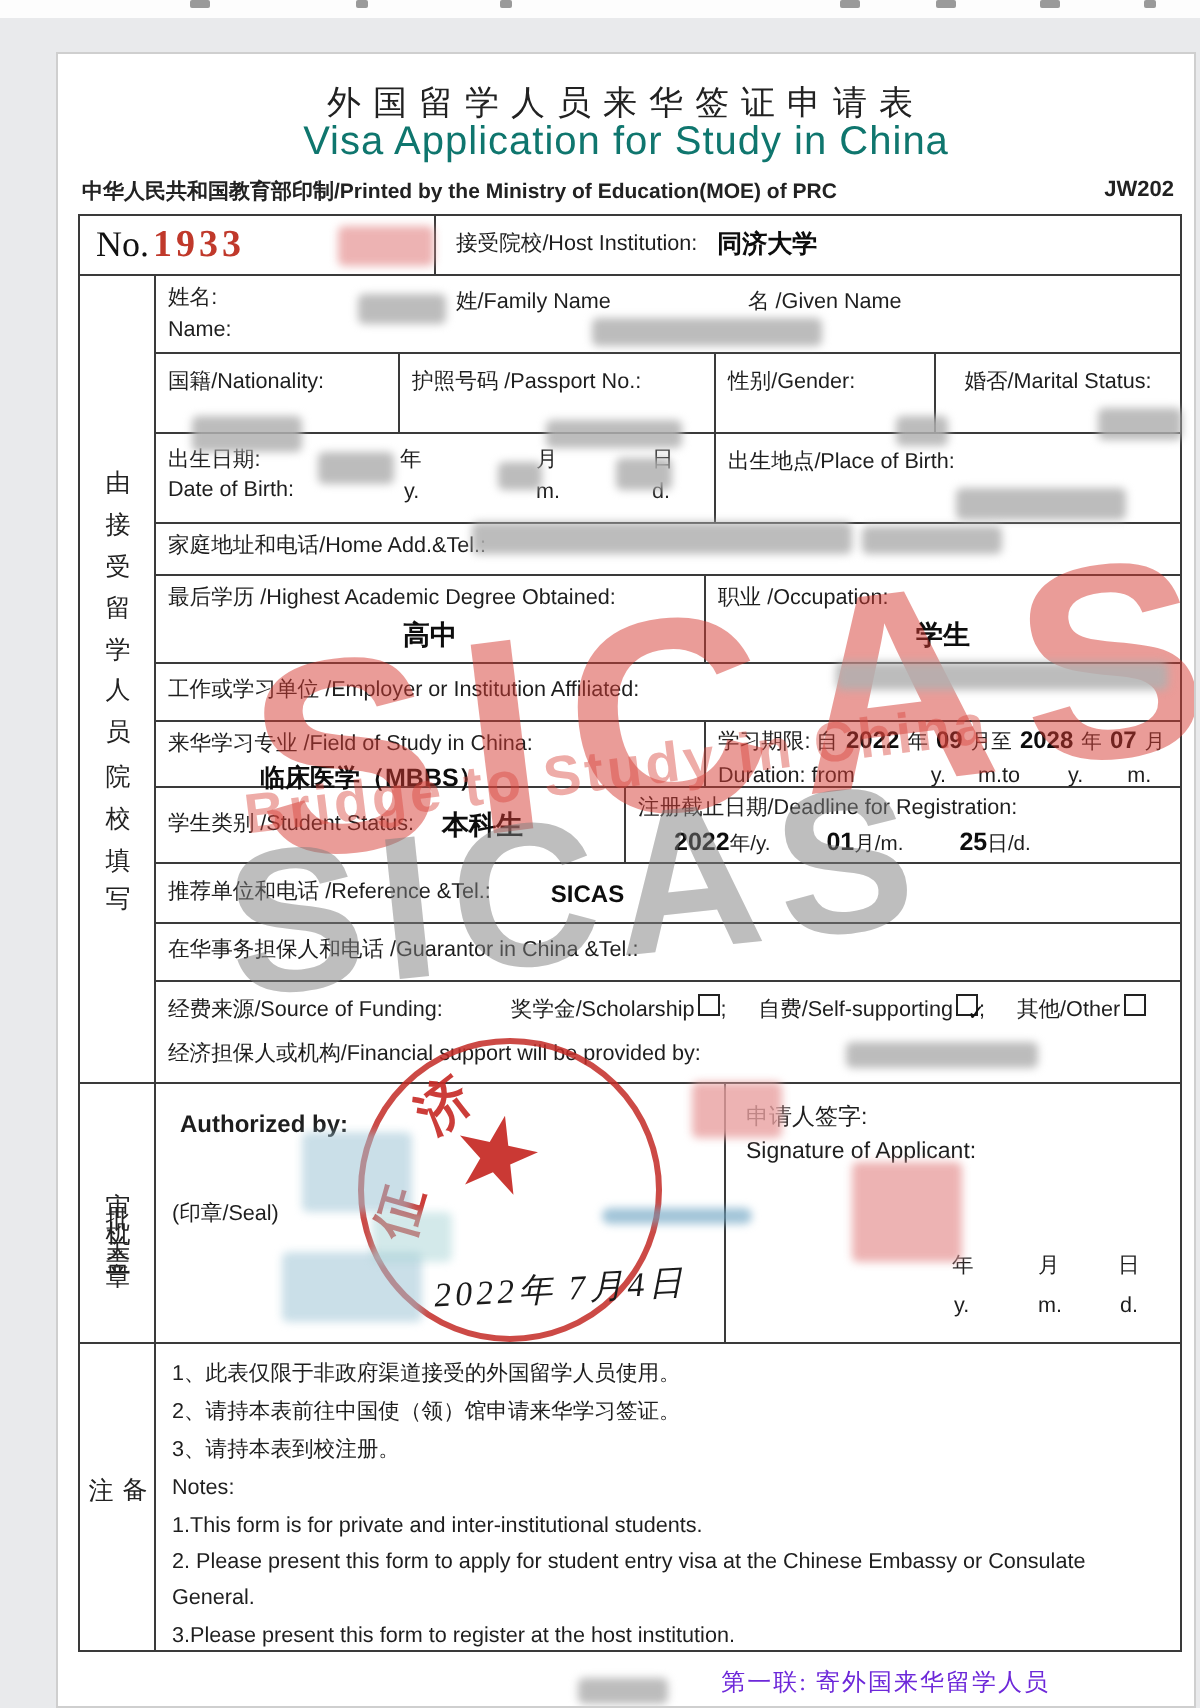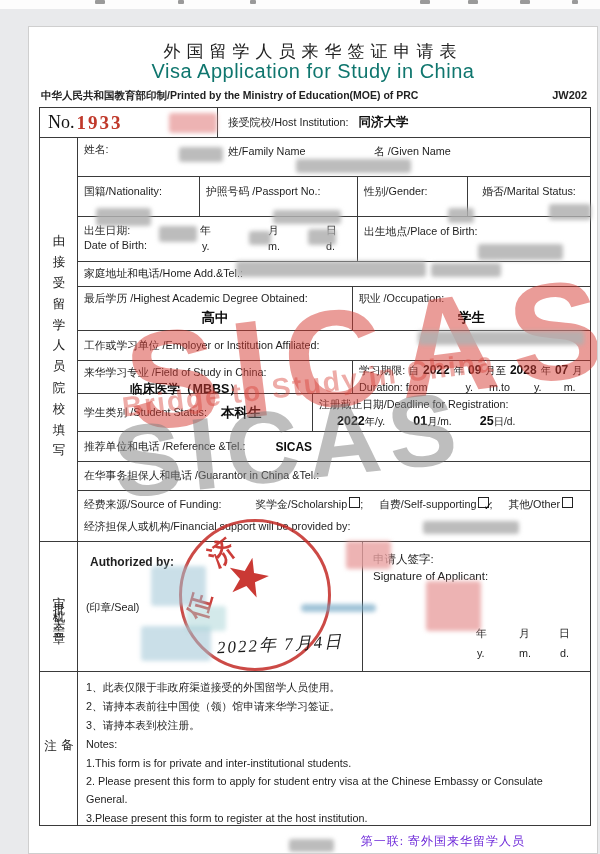--- a/index.html
+++ b/index.html
@@ -132,20 +132,21 @@
 
     <div class="row" style="height:404px;">
       <div class="sidecol">
         <div class="vtext ls-fill">由接受留学人员院校填写</div>
       </div>
       <div class="body-rows">
 
         <div class="row" style="height:39px;">
           <div class="cell" style="flex:1;">
             <div class="lbl">姓名:</div>
+            <div class="lbl">Name:</div>
             <span class="lbl abs" style="left:150px;top:6px;">姓/Family Name</span>
             <span class="lbl abs" style="left:296px;top:6px;">名 /Given Name</span>
           </div>
         </div>
 
         <div class="row" style="height:40px;">
           <div class="cell" style="width:121px;flex:0 0 121px;">
             <span class="lbl">国籍/Nationality:</span>
           </div>
           <div class="cell vline" style="width:158px;flex:0 0 158px;">

